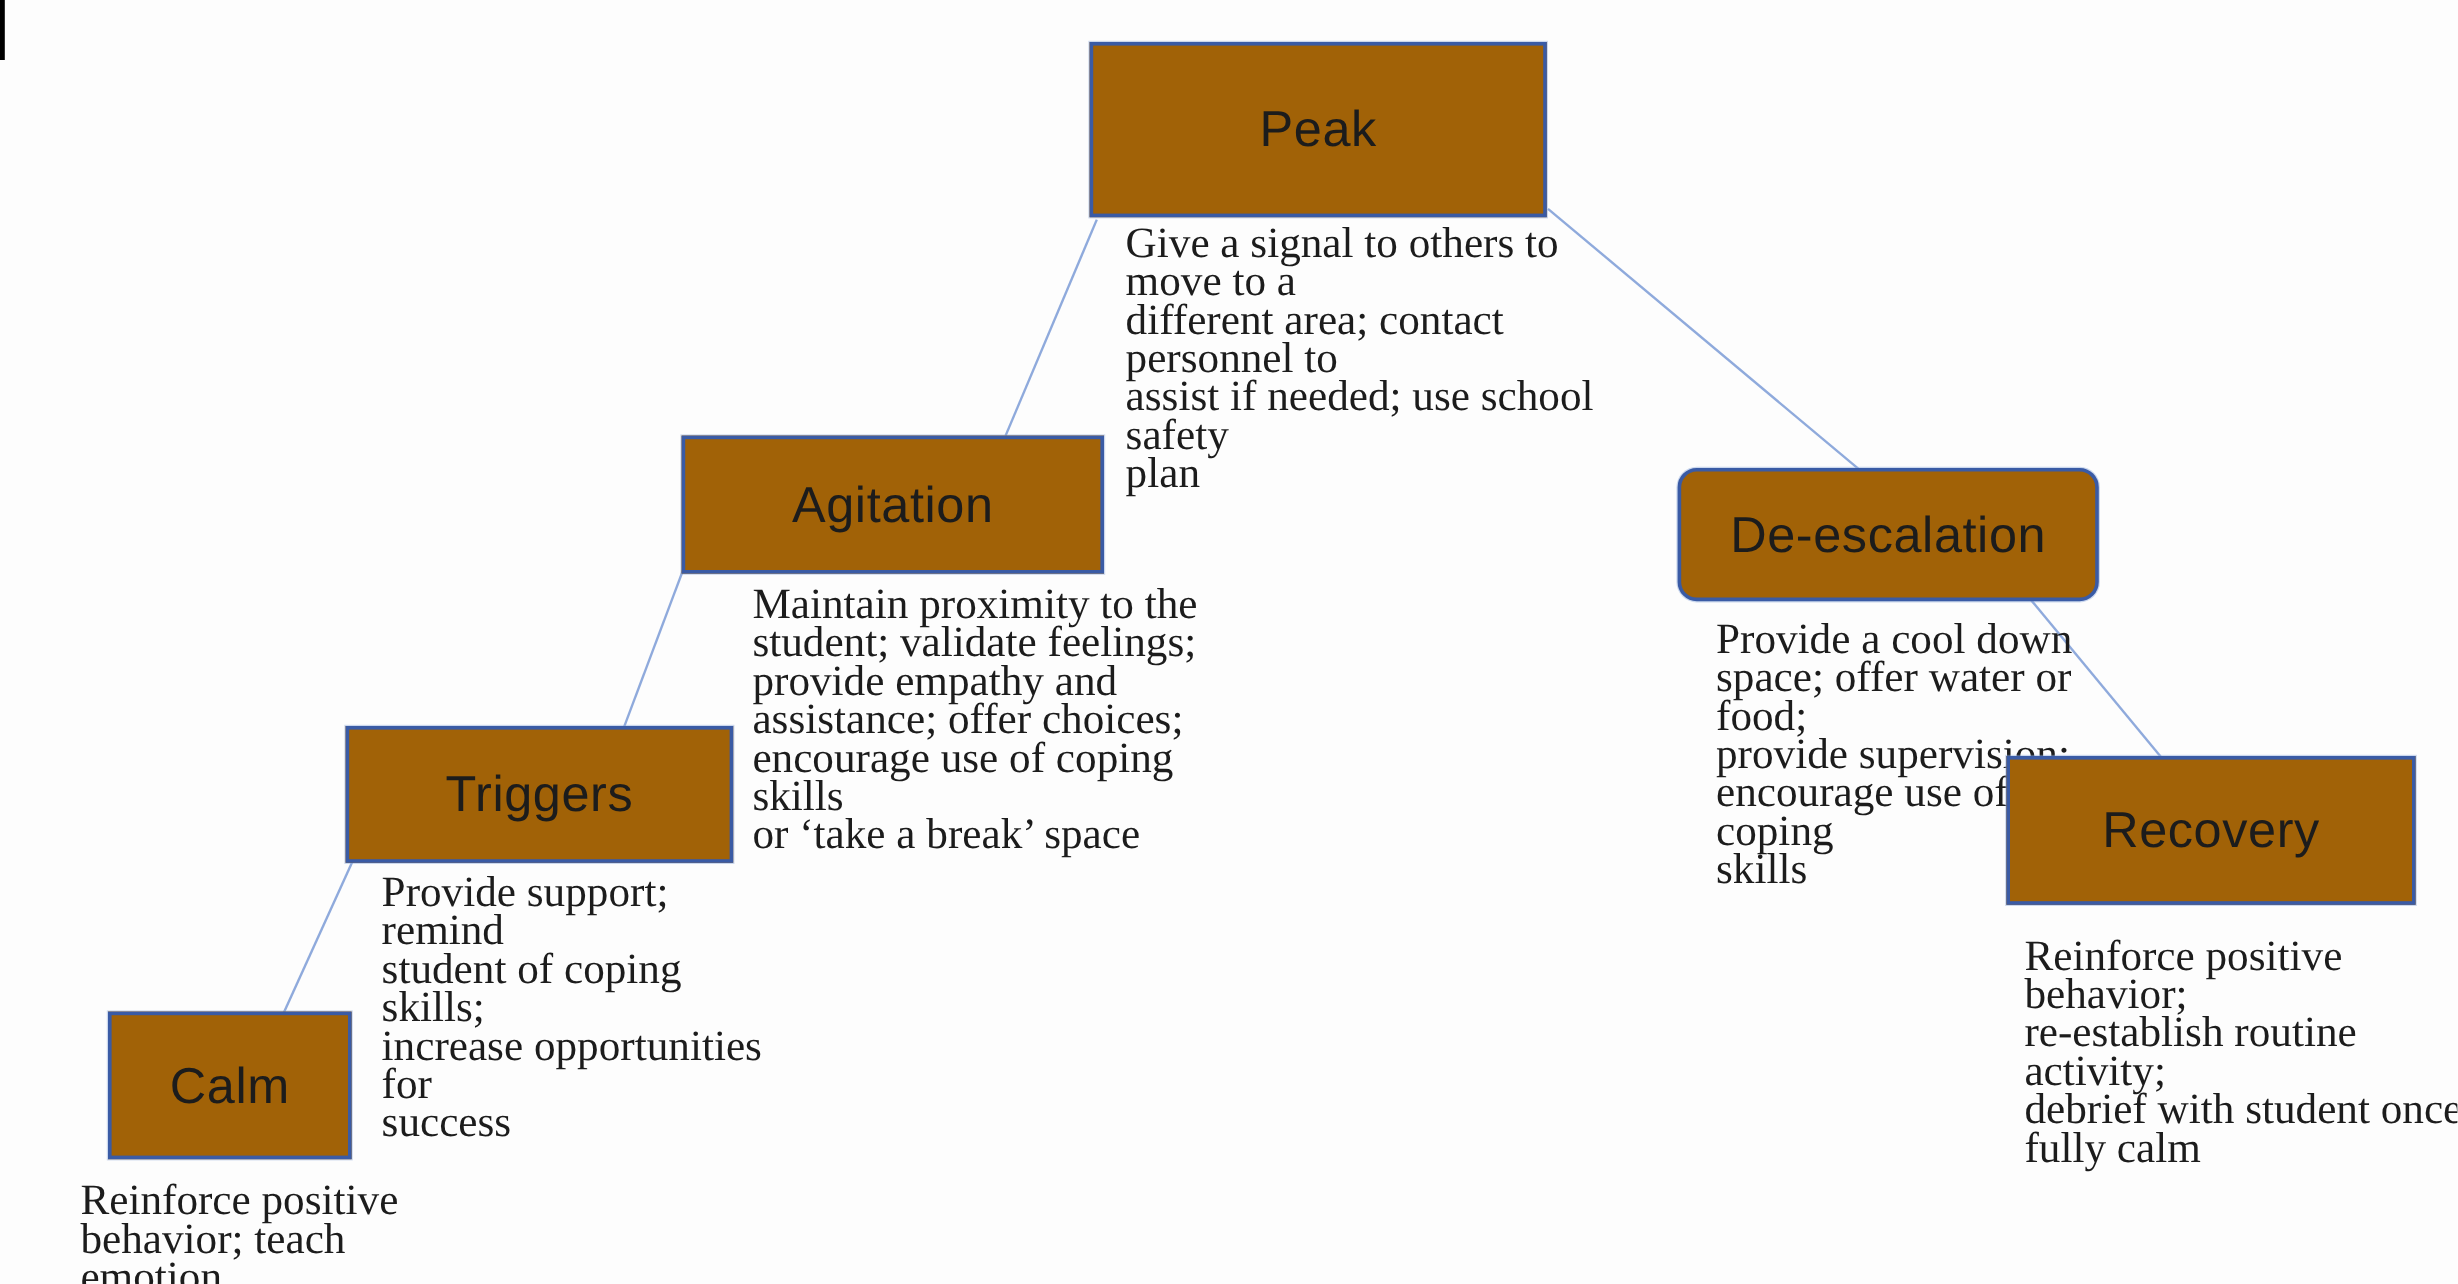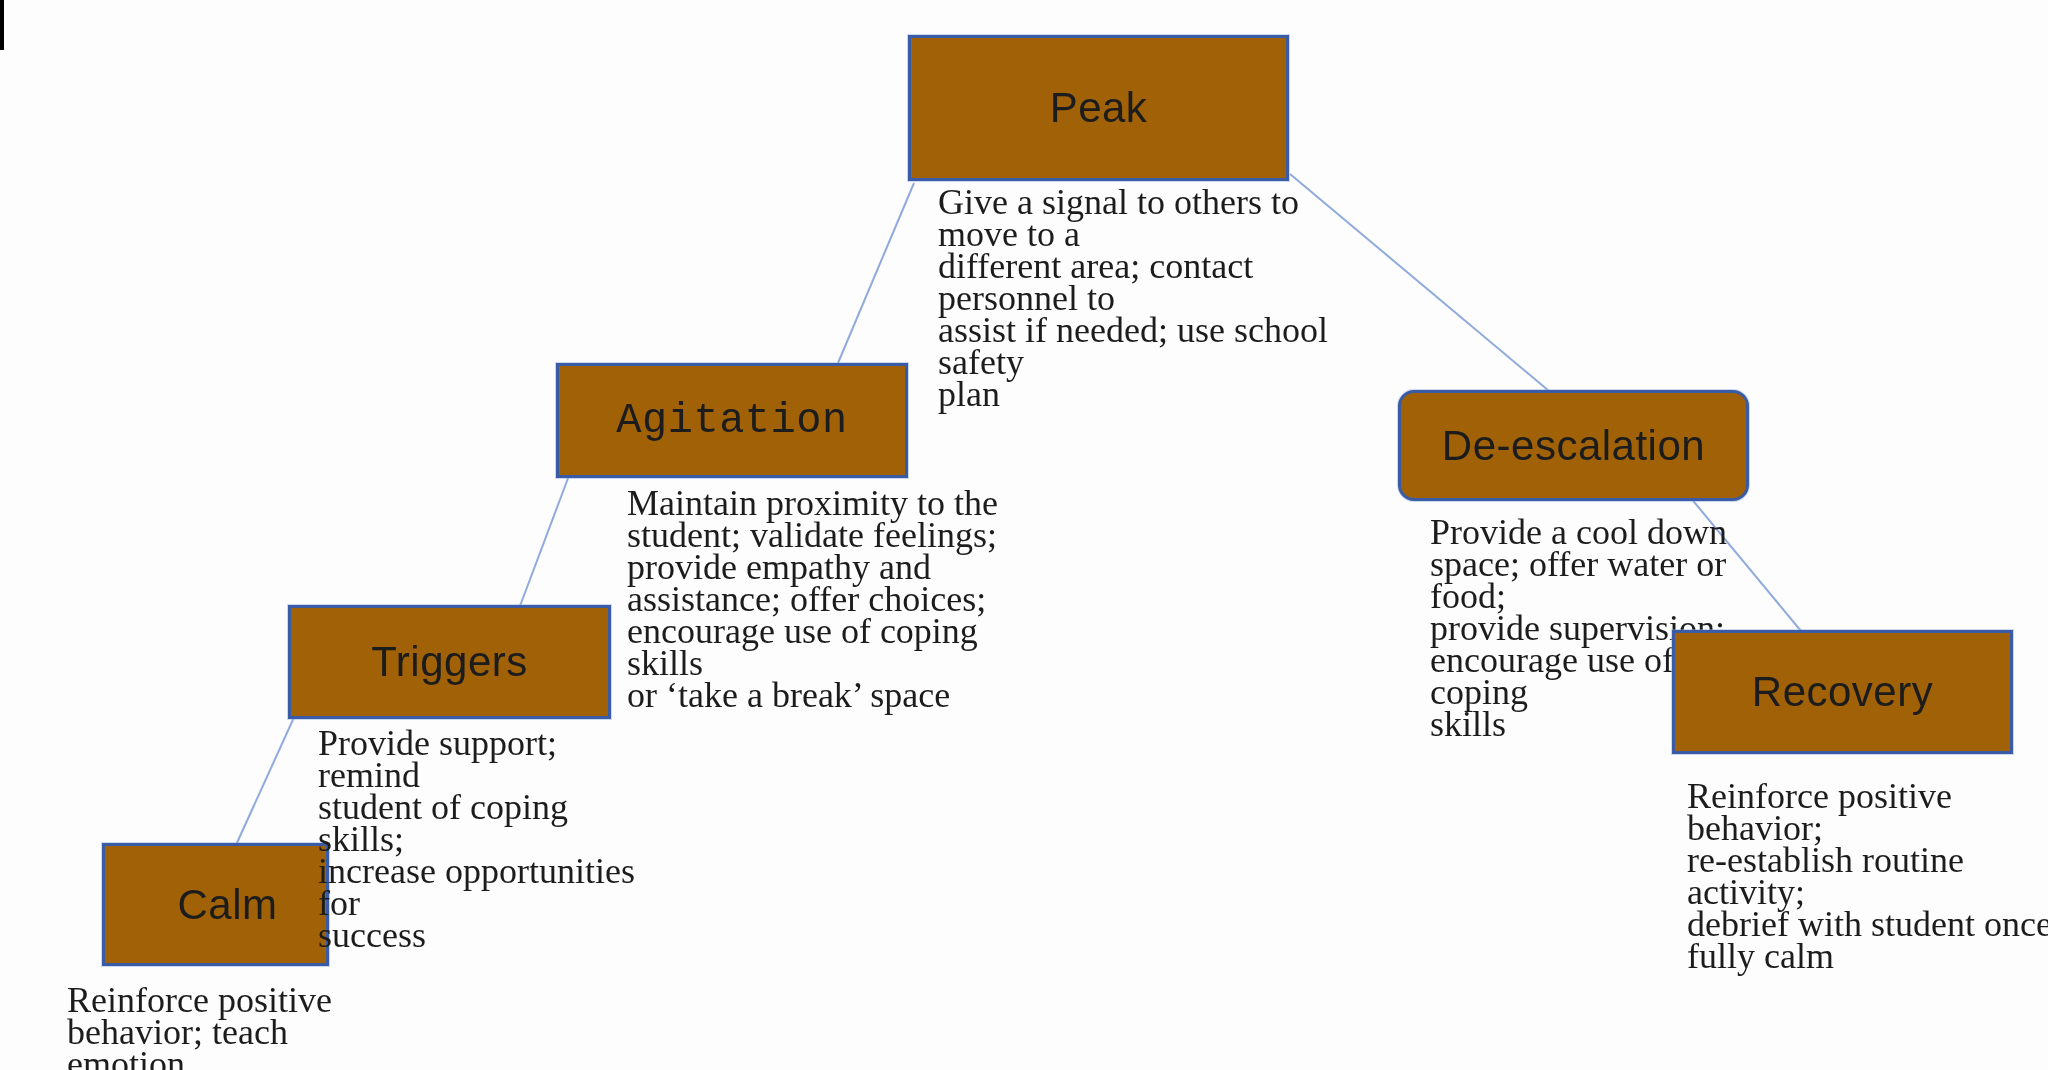--- a/index.html
+++ b/index.html
@@ -43,23 +43,23 @@
   }
   .stage-desc {
     position: absolute;
     font-family: "Liberation Serif", "DejaVu Serif", serif;
     font-size: 36px;
     line-height: 32px;
     color: var(--text, #1c1c1c);
     white-space: pre-line;
   }
   
-  #box-calm         { left:  102px; top: 843px; width: 197px; height: 117px; padding-left: 24px; }
+  #box-calm         { left:  90px; top: 843px; width: 197px; height: 117px; }
   #box-triggers     { left: 288px; top: 605px; width: 317px; height: 108px; }
-  #box-agitation    { left: 556px; top: 363px; width: 346px; height: 109px; font-family: Liberation Mono, monospace; }
+  #box-agitation    { left: 568px; top: 363px; width: 346px; height: 109px; }
   #box-peak         { left: 908px; top:  35px; width: 375px; height: 140px; }
   #box-deescalation { left: 1398px; top: 390px; width: 345px; height: 105px; border-radius: 16px; }
   #box-recovery     { left: 1672px; top: 630px; width: 335px; height: 118px; }
   
   #desc-calm         { left:  67px; top: 984px; width: 310px; }
   #desc-triggers     { left: 318px; top: 727px; width: 330px; font-family: Liberation Serif, serif; }
   #desc-agitation    { left: 627px; top: 487px; width: 400px; }
   #desc-peak         { left: 938px; top: 186px; width: 400px; }
   #desc-deescalation { left: 1430px; top: 516px; width: 340px; }
   #desc-recovery     { left: 1687px; top: 780px; width: 380px; }

